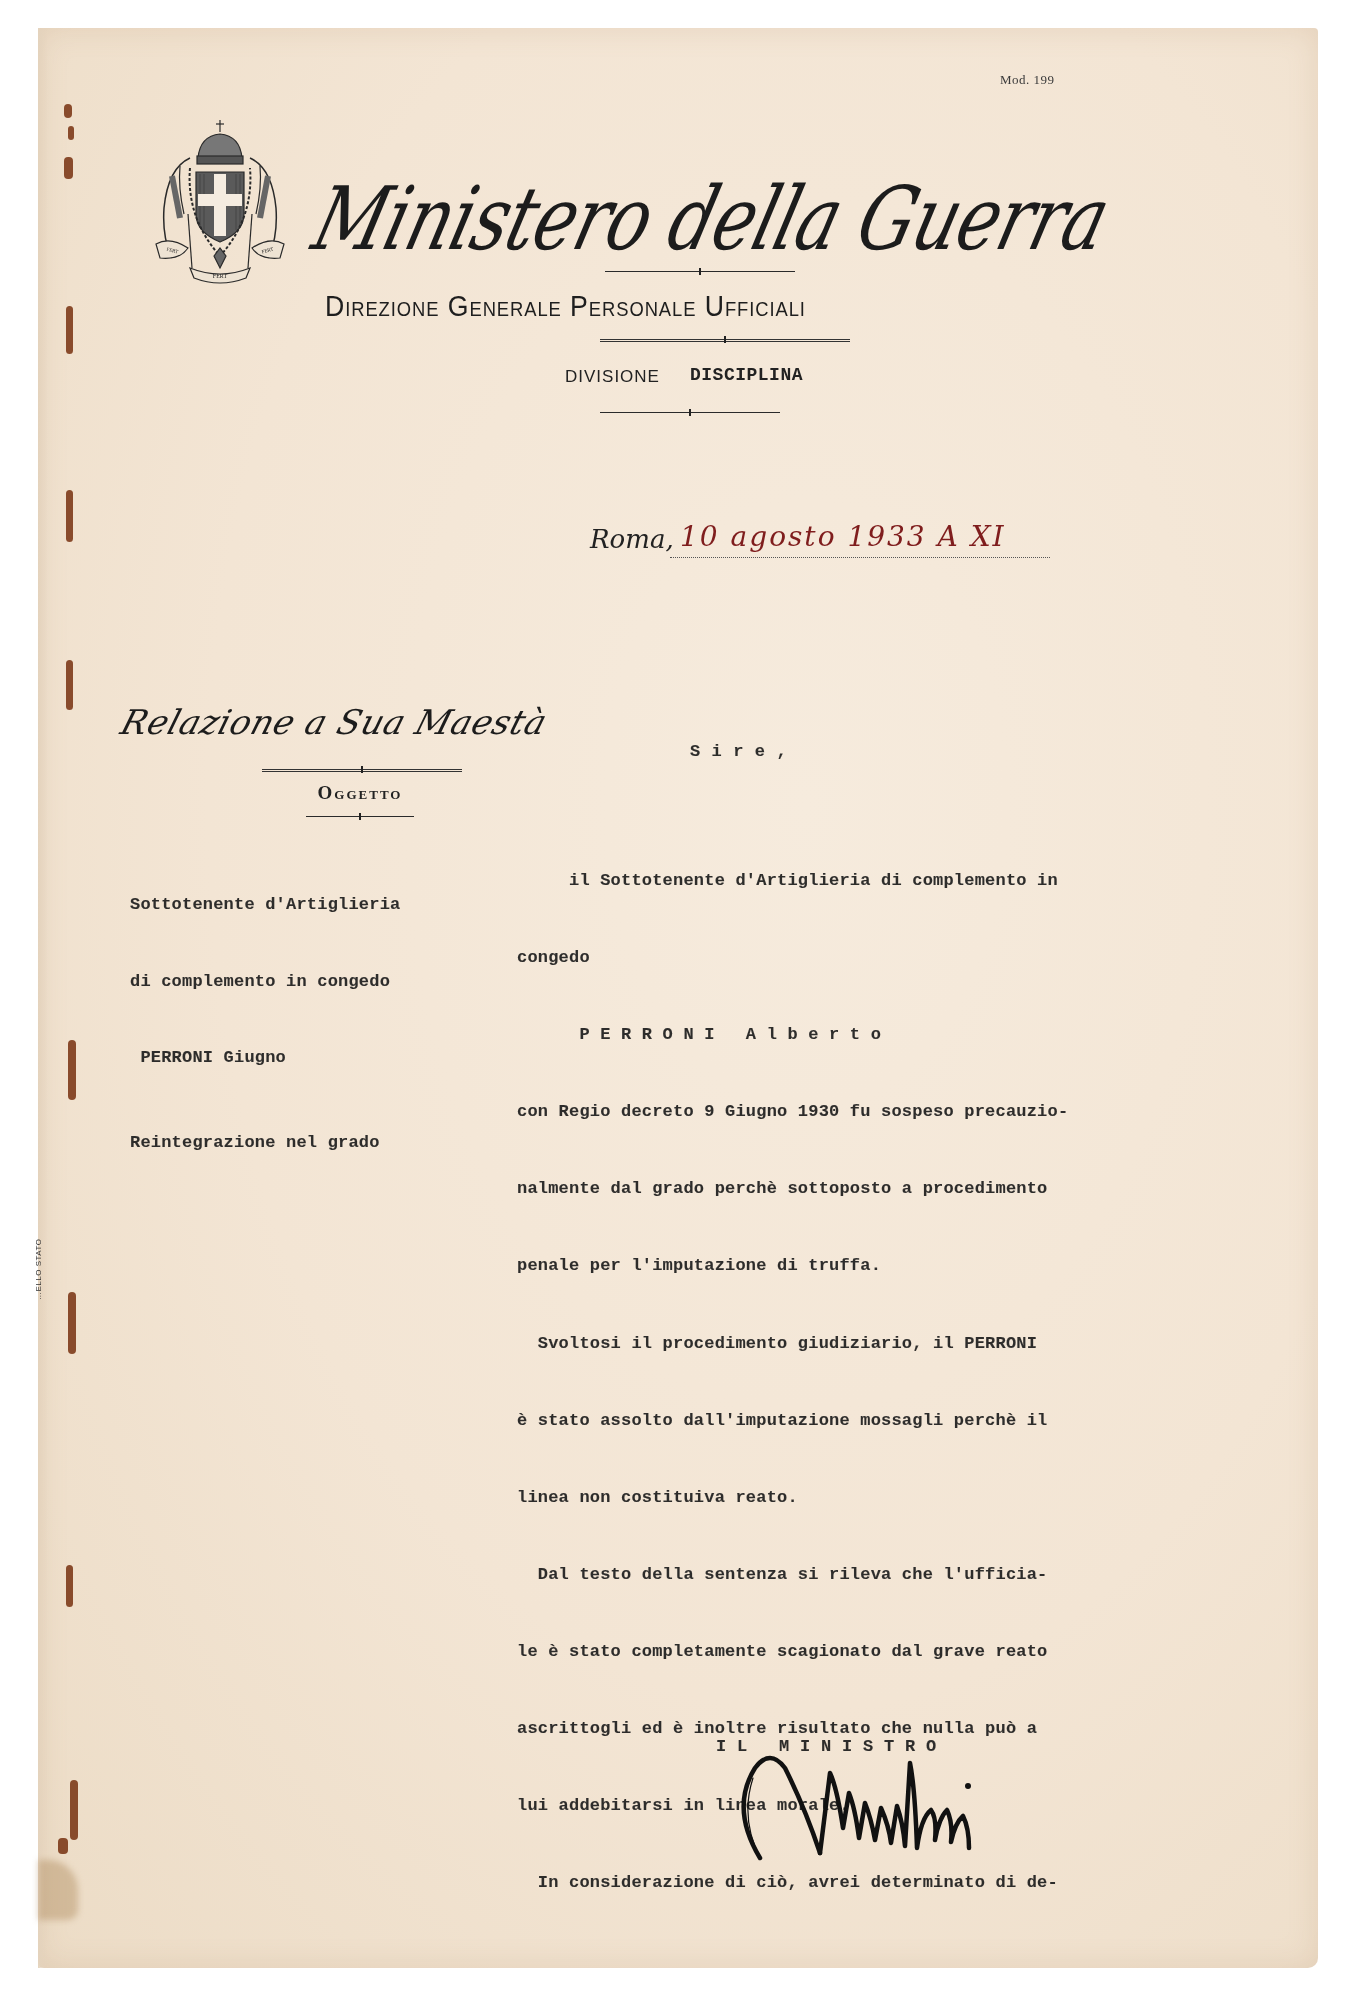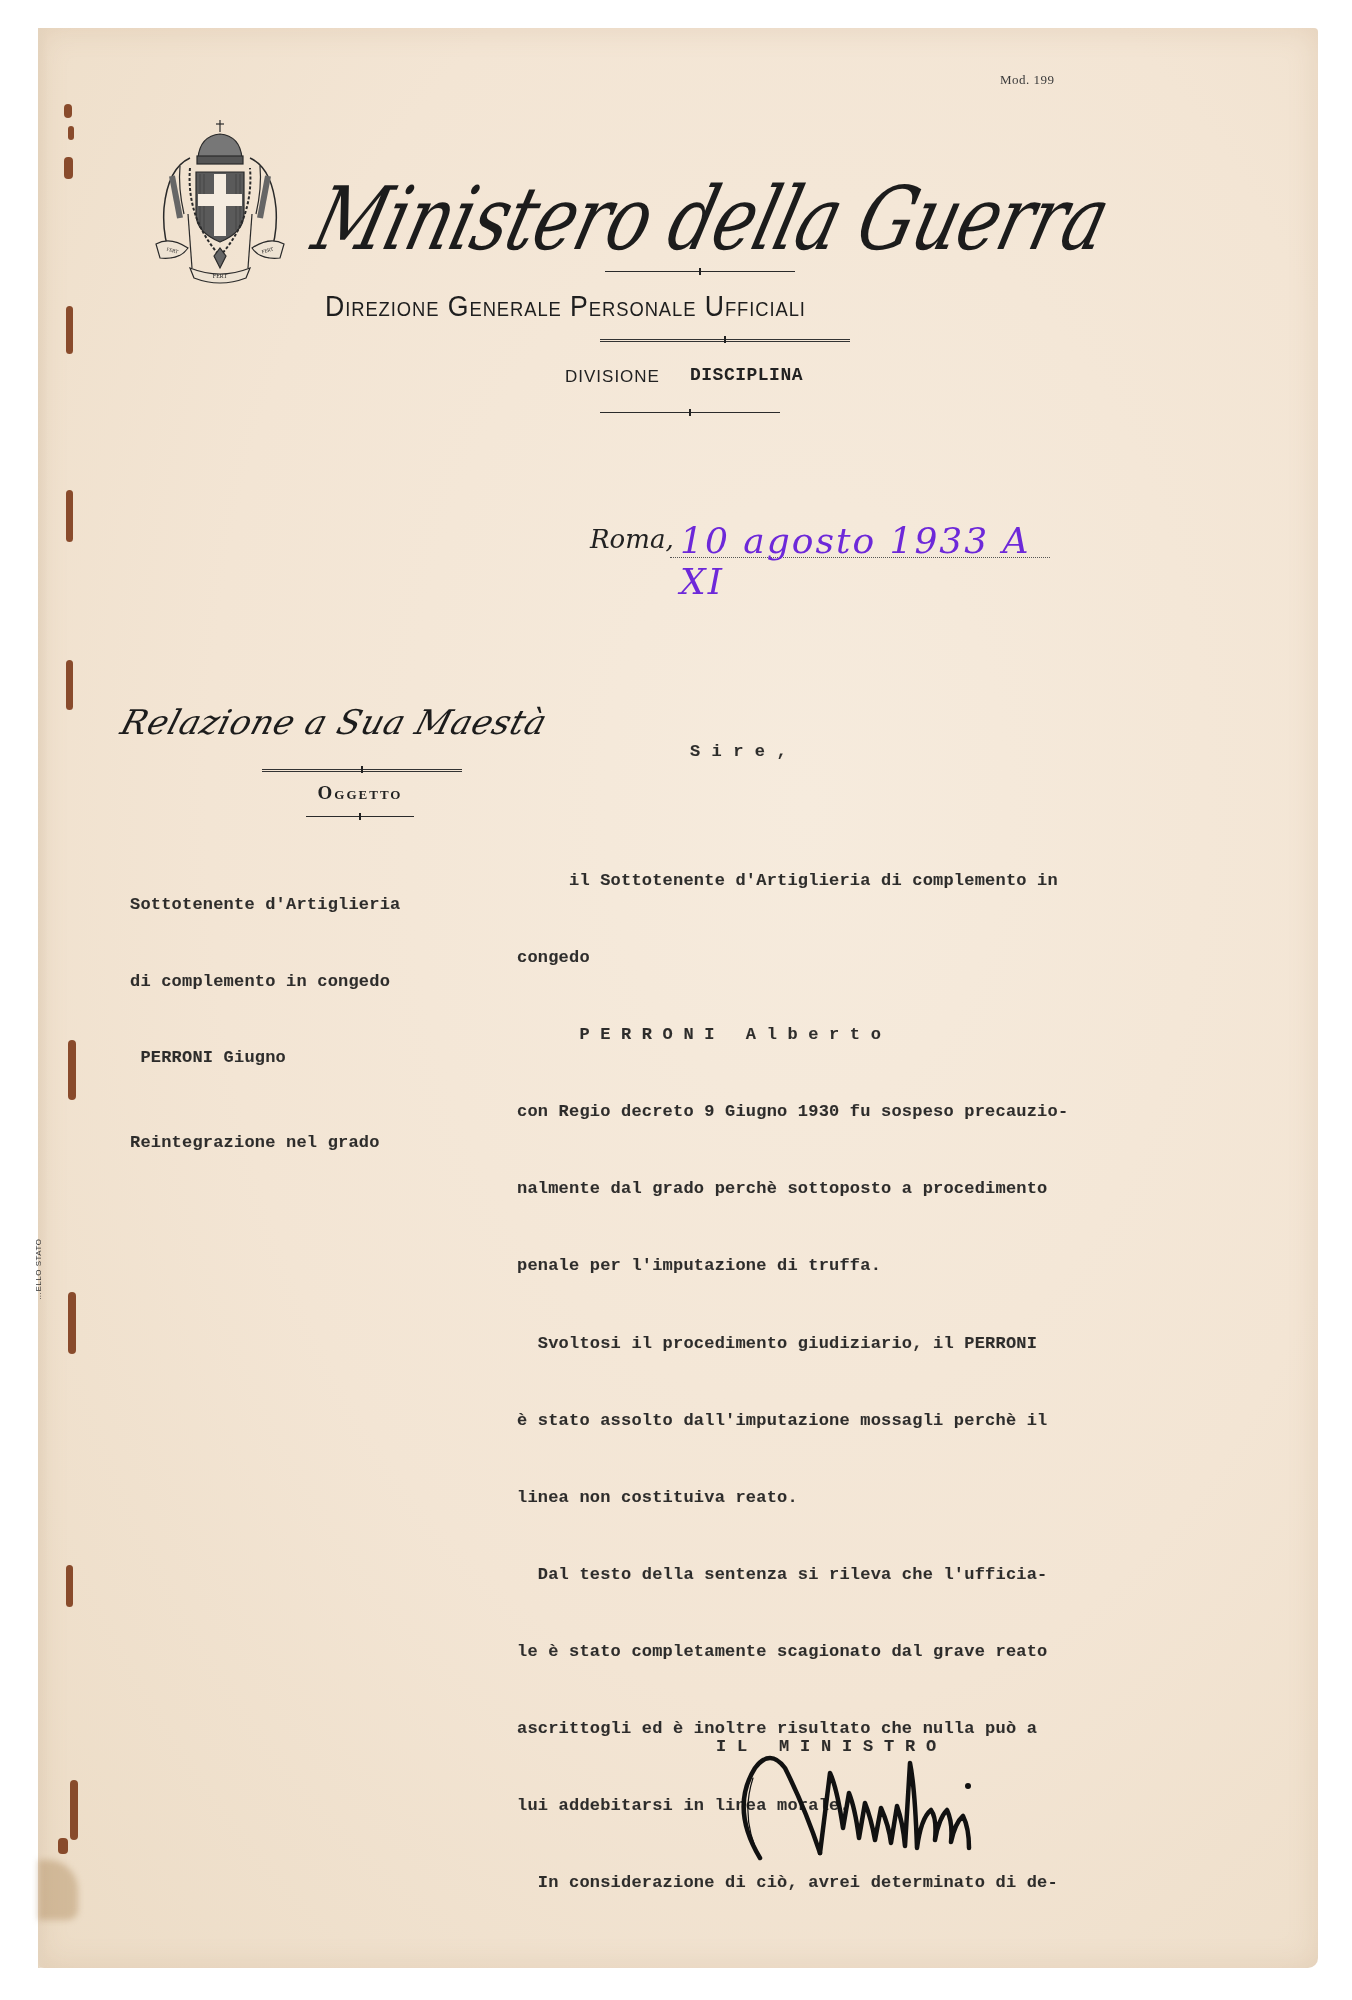--- a/index.html
+++ b/index.html
@@ -23,21 +23,21 @@
   .title-script { left:330px; top:168px; font-size:70px; letter-spacing:-1px; transform: scaleY(1.25) skewX(-18deg); transform-origin:left top; }
   .relazione { left:128px; top:702px; font-size:34px; transform: skewX(-16deg); transform-origin:left top; letter-spacing:0.5px; }
   .direzione { left:325px; top:290px; font-family:"Liberation Sans", sans-serif; font-size:29px; color:#1e1e1e; font-variant: small-caps; letter-spacing:1px; font-weight:normal; transform: scaleX(0.92); transform-origin:left top; white-space:nowrap; }
   .divisione-label { left:565px; top:367px; font-family:Liberation Sans, sans-serif; font-size:17px; color:#222; letter-spacing:1px; }
   .divisione-value { left:690px; top:365px; font-family:"Liberation Mono", monospace; font-size:18px; font-weight:bold; color:#222; letter-spacing:0.5px; }
   .ornament { height:1px; background:#2a2a2a; }
   .ornament.double { height:3px; background: linear-gradient(#333 0 1px, transparent 1px 2px, #333 2px 3px); }
   .ornament .dot { position:absolute; left:50%; top:-3px; width:2px; height:7px; background:#222; margin-left:-1px; }
   .date-line { left:590px; top:520px; width:460px; height:50px; }
   .date-prefix { position:absolute; left:0; top:4px; font-family:"DejaVu Serif", serif; font-style:italic; font-size:26px; color:#222; }
-  .date-hand { position:absolute; left:90px; top:0px; font-family:"DejaVu Serif", serif; font-style:italic; font-size:36px; color:#6d28d9; letter-spacing:2px; }
+  .date-hand { position:absolute; left:90px; top:0px; font-family:"DejaVu Serif", serif; font-style:italic; font-size:28px; color:#7f1d1d; letter-spacing:2px; }
   .date-dots { position:absolute; left:80px; right:0; top:37px; border-bottom:1px dotted #555; }
   .oggetto { left:290px; top:782px; width:140px; text-align:center; font-family:"Liberation Serif", serif; font-variant:small-caps; font-size:19px; font-weight:bold; letter-spacing:2px; color:#222; }
   .tw { font-family:"Liberation Mono", monospace; font-size:17px; color:#1d1d1d; white-space:pre; font-weight:bold; letter-spacing:0.2px; -webkit-text-stroke:0.1px #222; opacity:0.92; }
   .left-col { left:130px; top:848px; }
   .left-col div { height:38.5px; line-height:38.5px; }
   .left-col .gap { height:54px; line-height:54px; }
   .sire { left:690px; top:742px; letter-spacing:0.6px; }
   .body-col { left:517px; top:823px; }
   .body-col div { height:39.1px; line-height:39.1px; }
   .ministro { left:716px; top:1737px; letter-spacing:0.3px; }

